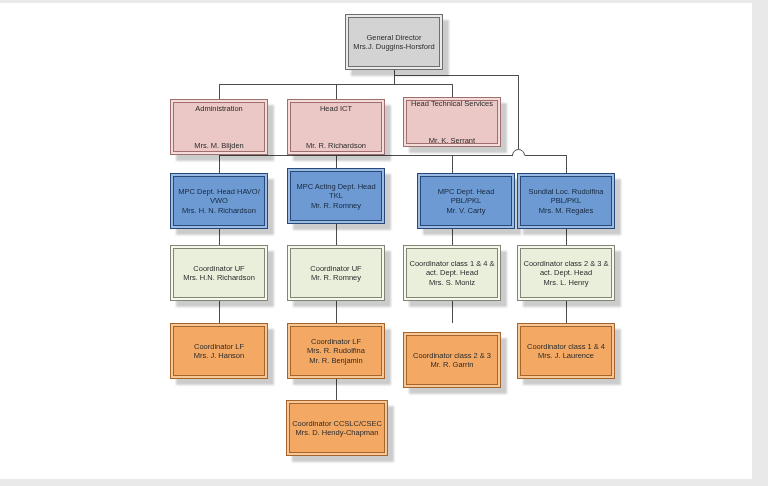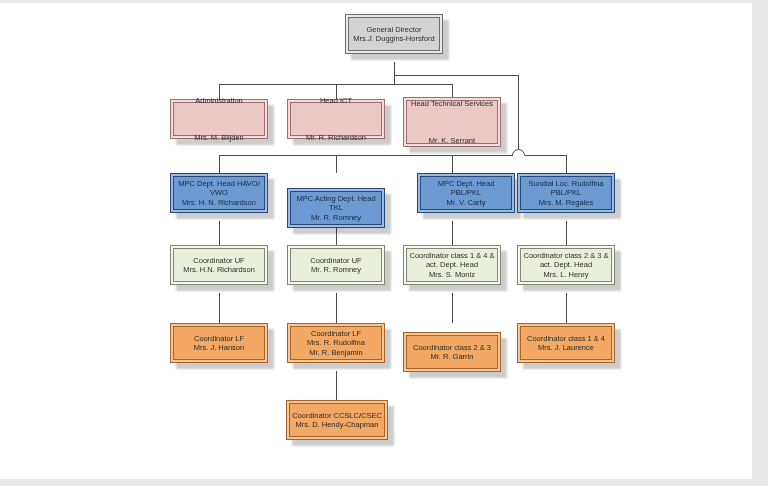--- a/index.html
+++ b/index.html
@@ -9,21 +9,21 @@
     font-family:"Liberation Sans", sans-serif;
     position:relative;overflow:hidden;
   }
   #viewport{position:absolute;inset:0;width:768px;height:486px;}
   #doc-page{
     position:absolute;left:0;top:3px;width:752px;height:476px;
     background:#ffffff;
   }
   #connector-svg{position:absolute;left:0;top:0;width:768px;height:486px;}
   .node{
-    position:absolute;width:98px;height:40px;box-sizing:border-box;
+    position:absolute;width:98px;height:56px;box-sizing:border-box;
     display:flex;flex-direction:column;align-items:center;justify-content:center;
     text-align:center;padding:2px;
     font-size:7.5px;line-height:9.5px;color:#2b2b2b;
     border:1px solid var(--dk);
     box-shadow: inset 0 0 0 2px var(--lt), inset 0 0 0 3px var(--dk), 6px 6px 2px rgba(0,0,0,0.20);
   }
   .node div:empty{display:none;}
   .gray  {background:#d3d3d3;--dk:#6e6e6e;--lt:#eaeaea;}
   .pink  {background:#ebc8c6;gap:27px;--dk:#9f6e6e;--lt:#f3dcda;}
   .blue  {background:#6d9ad3;--dk:#27497a;--lt:#9cbbe3;color:#16283d;}
@@ -98,21 +98,21 @@
 
   </div>
 
   <div class="node blue" style="left:170px;top:173px">
     <div>MPC Dept. Head HAVO/</div>
     <div>VWO</div>
     <div>Mrs. H. N. Richardson</div>
 
   </div>
 
-  <div class="node blue" style="left:287px;top:188px">
+  <div class="node blue" style="left:287px;top:168px">
     <div>MPC Acting Dept. Head</div>
     <div>TKL</div>
     <div>Mr. R. Romney</div>
 
   </div>
 
   <div class="node blue" style="left:417px;top:173px">
     <div>MPC Dept. Head</div>
     <div>PBL/PKL</div>
     <div>Mr. V. Carty</div>

